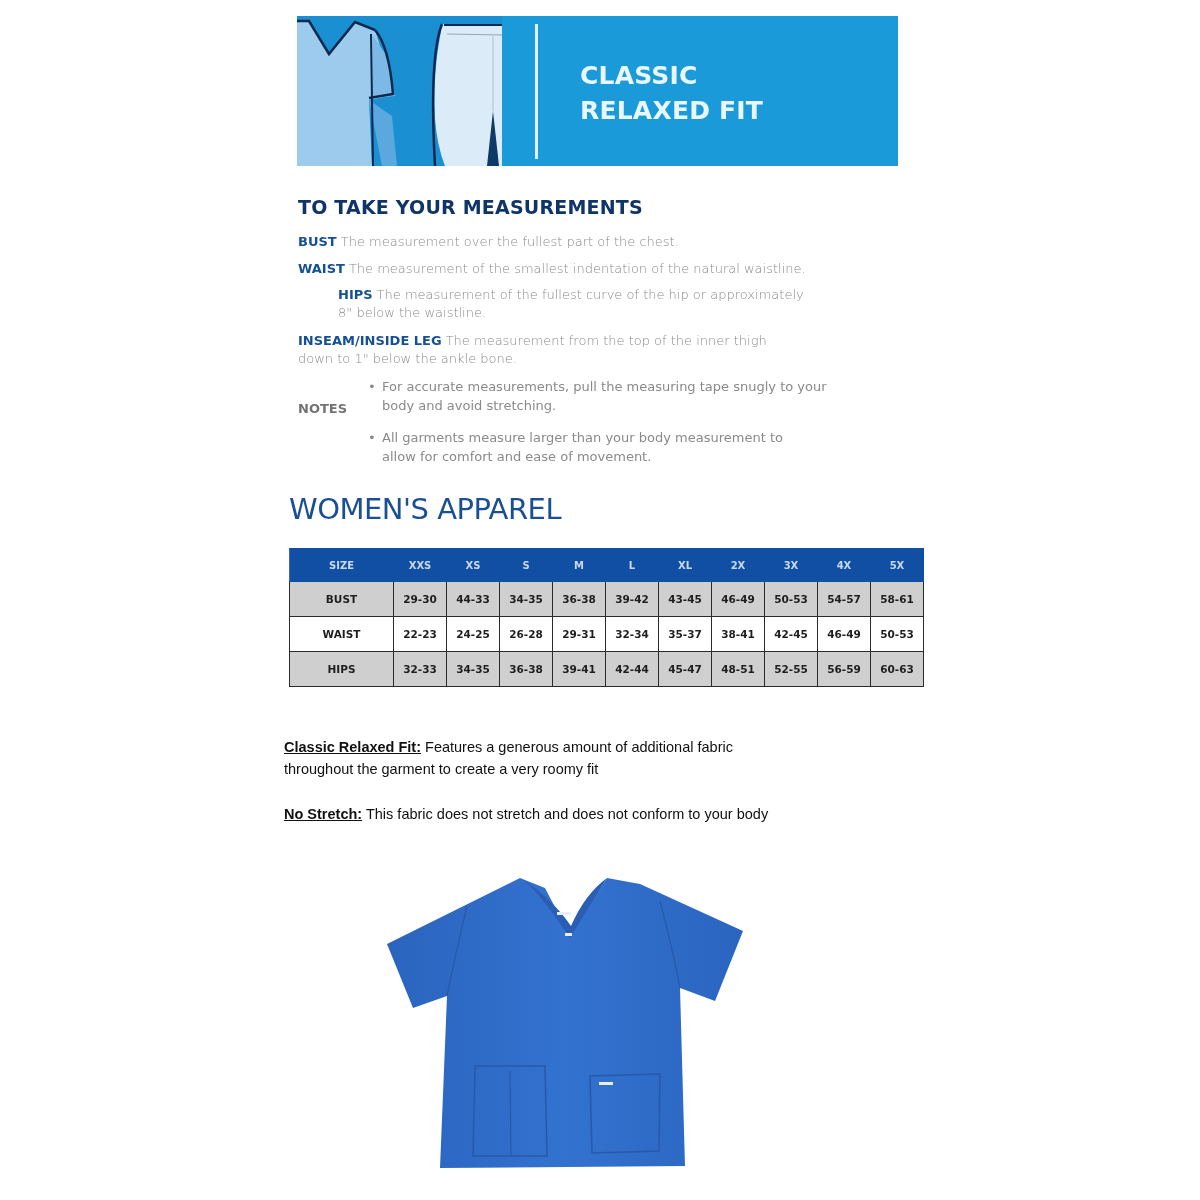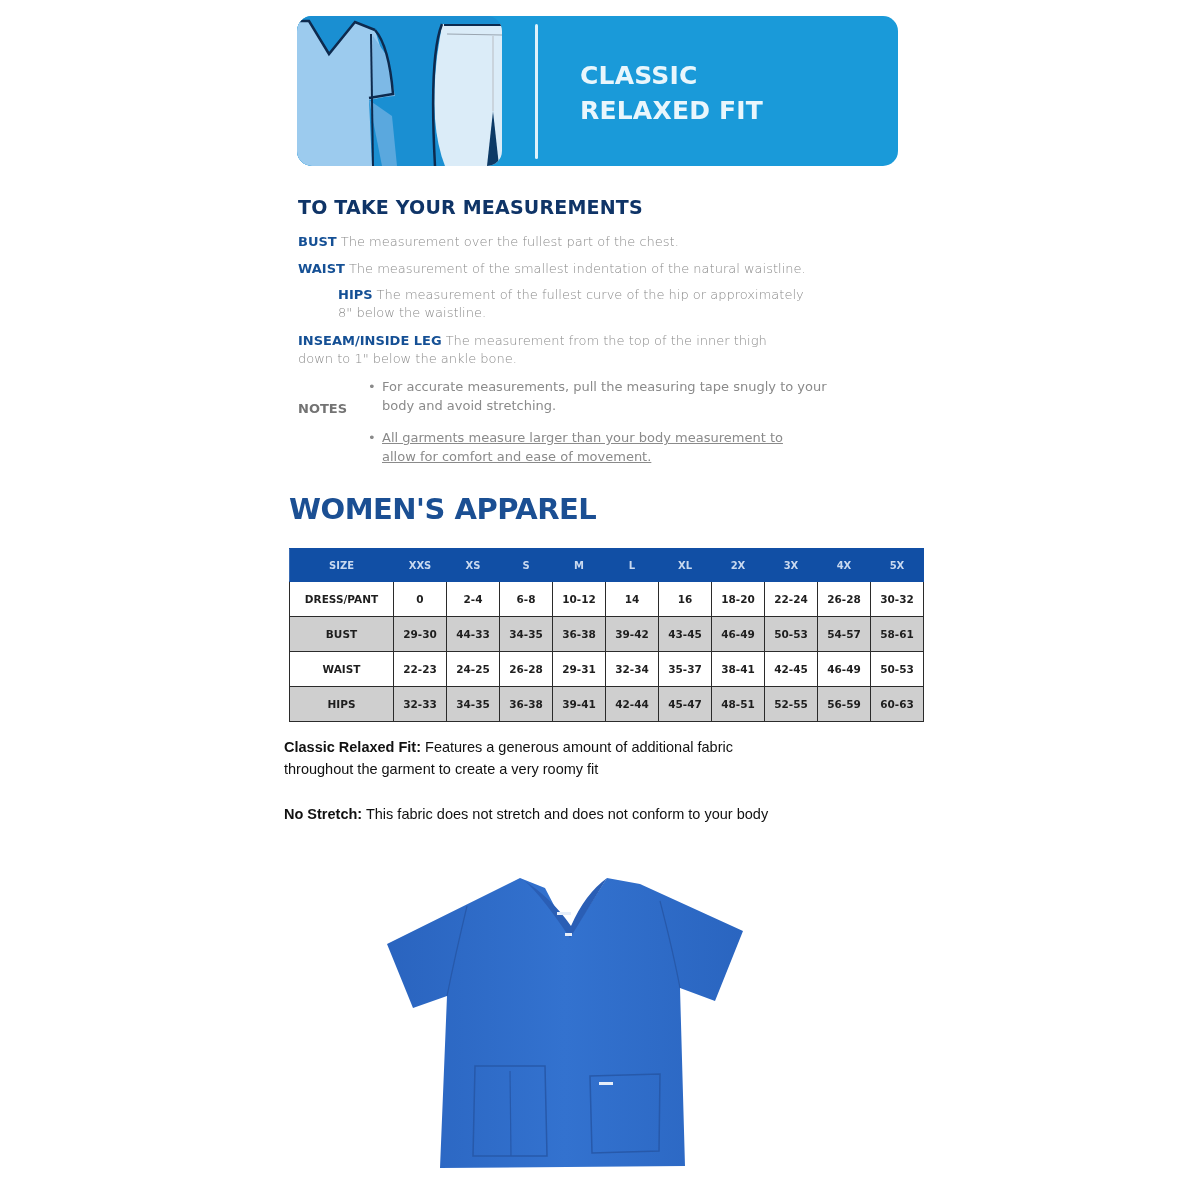--- a/index.html
+++ b/index.html
@@ -1,46 +1,46 @@
 <!DOCTYPE html>
 <html><head>
 <meta charset="utf-8">
 <style>
   html, body { margin: 0; padding: 0; background: #ffffff; }
   body { width: 1200px; height: 1200px; position: relative; overflow: hidden; font-family: "DejaVu Sans", sans-serif; }
-  .abs { position: absolute; border-radius: 15px; }
+  .abs { position: absolute; }
 
   
   #banner { left: 297px; top: 16px; width: 601px; height: 150px; background: #1a9ad9; }
   #banner-illus { left: 0; top: 0; width: 205px; height: 150px; overflow: hidden; }
   #banner-divider { left: 238px; top: 8px; width: 3px; height: 135px; background: #dff2fb; }
   #banner-title { left: 283px; top: 42px; color: #e9f6fc; font-family: "DejaVu Sans", sans-serif; font-weight: bold; font-size: 25px; line-height: 35px; letter-spacing: 0.2px; }
 
   
   #measure-title { left: 298px; top: 196px; color: #0f3467; font-weight: bold; font-size: 19px; letter-spacing: 0.2px; font-family: "DejaVu Sans", sans-serif; }
   .mrow { position: absolute; left: 298px; font-size: 13px; line-height: 18px; color: #8a8a8a; font-family: "DejaVu Sans", sans-serif; font-weight: 300; }
   .mrow .term { color: #155095; font-weight: bold; margin-right: 4px; }
   #notes-label { left: 298px; top: 377px; color: #737373; font-weight: bold; font-size: 13px; font-family: "DejaVu Sans", sans-serif; margin-top: 24px; }
   .note { position: absolute; left: 368px; font-size: 13px; line-height: 19px; color: #8a8a8a; font-family: "DejaVu Sans", sans-serif; }
   .note .bullet { display: inline-block; width: 14px; }
 
   
-  #apparel-title { left: 289px; top: 492px; color: #1b4f93; font-size: 29px; font-family: "DejaVu Sans", sans-serif; letter-spacing: -0.5px; font-weight: bold; }
+  #apparel-title { left: 289px; top: 492px; color: #1b4f93; font-size: 29px; font-family: "DejaVu Sans", sans-serif; letter-spacing: -0.5px; font-weight: normal; }
   #size-table { left: 289px; top: 548px; border-collapse: collapse; font-family: "DejaVu Sans", sans-serif; }
   #size-table td, #size-table th { border: 1.5px solid #2b2b2b; text-align: center; padding: 0; font-weight: bold; font-size: 10.5px; color: #1e1e1e; }
   #size-table th { background: #114fa5; color: #c9d9ef; height: 32px; font-size: 10px; border-color: #114fa5; border-left: 1px solid #3a6cb4; }
   #size-table td { height: 34px; }
   #size-table tr.shade td { background: #cfcfcf; }
   #size-table tr.plain td { background: #ffffff; }
   #size-table .label-col { width: 103px; }
   #size-table .val-col { width: 52px; }
 
   
   .desc { position: absolute; left: 284px; font-size: 14.5px; line-height: 22px; color: #111; font-family: "Liberation Sans", sans-serif; }
-  .desc b { font-weight: bold; }
+  .desc b { font-weight: bold; text-decoration: underline; }
 
   
   #garment { left: 385px; top: 866px; width: 372px; height: 306px; }
 </style>
 </head>
 <body>
 
 <div class="abs" id="banner">
   <div class="abs" id="banner-illus">
     <svg width="205" height="150" viewBox="0 0 205 150">
@@ -83,21 +83,21 @@
 <div class="mrow" style="top:332px;">
   <span class="term">INSEAM/INSIDE LEG</span><span>The measurement from the top of the inner thigh</span><br>
   <span>down to 1" below the ankle bone.</span>
 </div>
 
 <div class="abs" id="notes-label">NOTES</div>
 <div class="note" style="top:377px;">
   <span class="bullet">•</span><span>For accurate measurements, pull the measuring tape snugly to your</span><br>
   <span class="bullet"></span><span>body and avoid stretching.</span>
 </div>
-<div class="note" style="top:428px;text-decoration:underline;">
+<div class="note" style="top:428px;">
   <span class="bullet">•</span><span>All garments measure larger than your body measurement to</span><br>
   <span class="bullet"></span><span>allow for comfort and ease of movement.</span>
 </div>
 
 <div class="abs" id="apparel-title">WOMEN'S APPAREL</div>
 
 <table class="abs" id="size-table">
   <thead>
     <tr>
       <th class="label-col">SIZE</th>
@@ -107,33 +107,20 @@
       <th class="val-col">M</th>
       <th class="val-col">L</th>
       <th class="val-col">XL</th>
       <th class="val-col">2X</th>
       <th class="val-col">3X</th>
       <th class="val-col">4X</th>
       <th class="val-col">5X</th>
     </tr>
   </thead>
   <tbody id="size-body">
-      <tr class="plain">
-        <td>DRESS/PANT</td>
-        <td>0</td>
-        <td>2-4</td>
-        <td>6-8</td>
-        <td>10-12</td>
-        <td>14</td>
-        <td>16</td>
-        <td>18-20</td>
-        <td>22-24</td>
-        <td>26-28</td>
-        <td>30-32</td>
-      </tr>
       <tr class="shade">
         <td>BUST</td>
         <td>29-30</td>
         <td>44-33</td>
         <td>34-35</td>
         <td>36-38</td>
         <td>39-42</td>
         <td>43-45</td>
         <td>46-49</td>
         <td>50-53</td>

